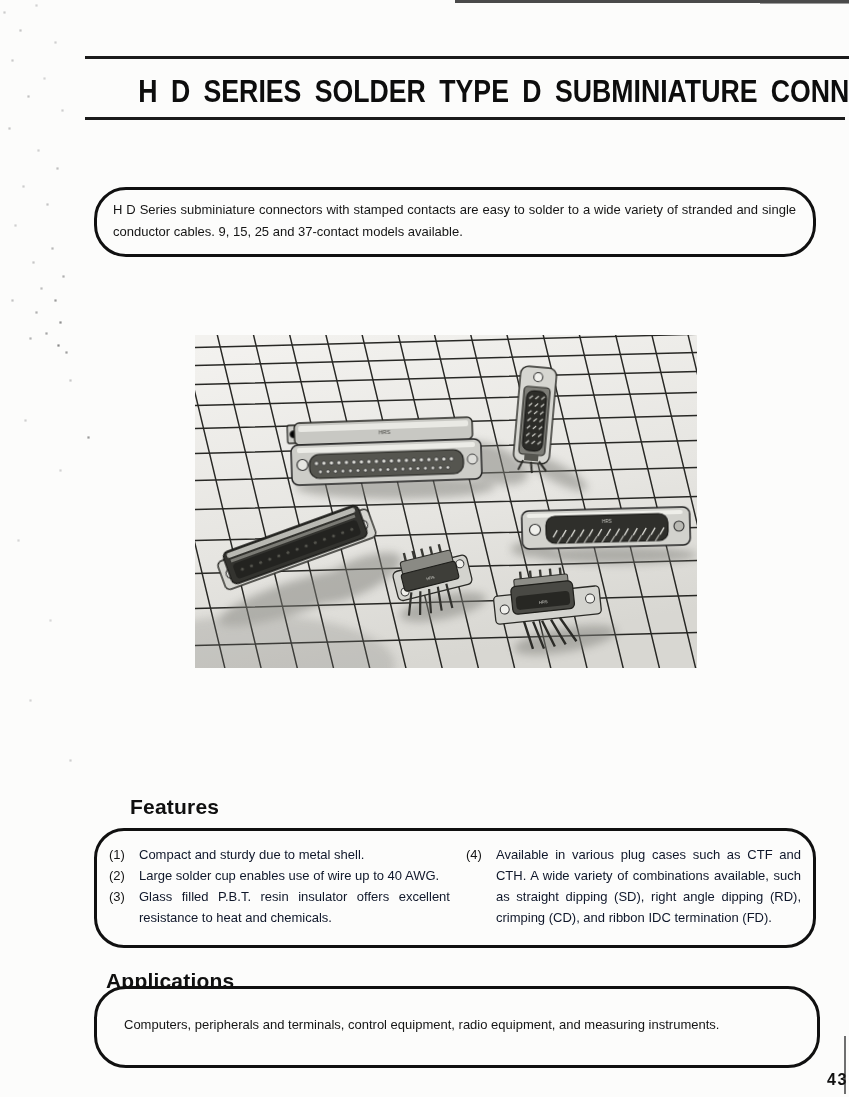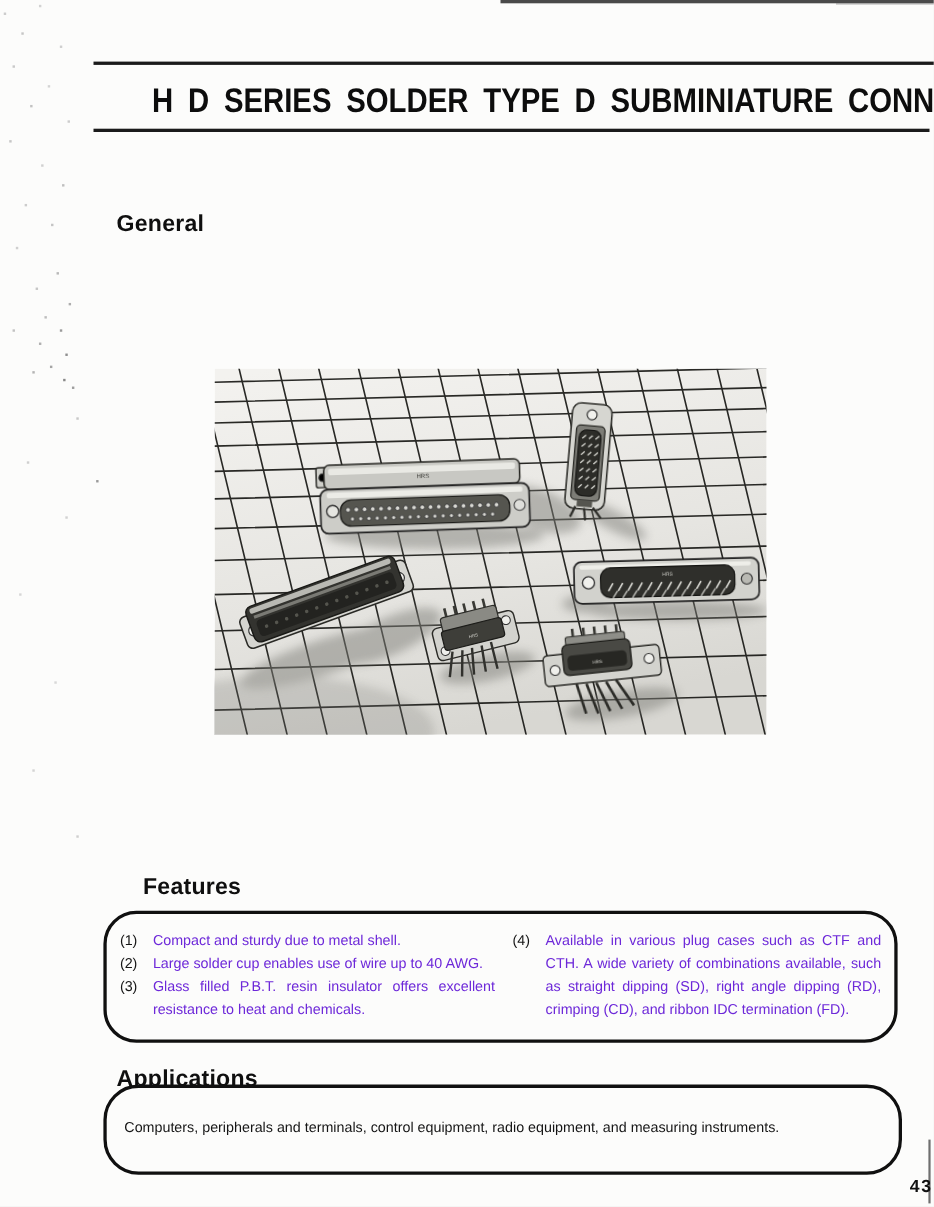--- a/index.html
+++ b/index.html
@@ -60,31 +60,31 @@
   }
   .box-general{left:94px;top:187px;width:722px;height:70px;}
   .box-features{left:94px;top:828px;width:722px;height:120px;border-radius:30px;}
   .box-applications{left:94px;top:986px;width:726px;height:82px;}
 
   .box-general p{
     margin:0;padding:9px 17px 0 16px;
     font-size:13px;line-height:21.5px;text-align:justify;color:#151515;
   }
   .box-applications p{
-    margin:0;padding:26px 18px 0 16px;
+    margin:0;padding:26px 18px 0 27px;
     font-size:13px;line-height:20px;color:#151515;
   }
 
   .feat-cols{display:flex;gap:16px;padding:13px 12px 0 12px;}
   .feat-col{display:flex;flex-direction:column;}
   .feat-col-left{width:344px;}
   .feat-col-right{width:338px;}
   .feat-item{display:flex;}
   .feat-num{flex:0 0 30px;font-size:13px;line-height:21px;color:#151515;}
-  .feat-text{flex:1;font-size:13px;line-height:21px;text-align:justify;color:#6d28d9;}
+  .feat-text{flex:1;font-size:13px;line-height:21px;text-align:justify;color:#0f172a;}
 
   .photo{
     position:absolute;left:195px;top:335px;width:502px;height:333px;overflow:hidden;
   }
   .photo svg{display:block;}
 
   .pagenum{
     position:absolute;left:803px;top:1071px;
     font-size:16px;font-weight:bold;letter-spacing:1.5px;color:#111;margin-left:24px;
   }
@@ -97,20 +97,23 @@
   <div class="noise"></div>
   <div class="artifact-top"></div>
   <div class="artifact-top2"></div>
   <div class="artifact-right"></div>
 
   <div class="rule rule-top"></div>
   <h1 class="title">H D SERIES SOLDER TYPE D SUBMINIATURE CONNECTOR</h1>
   <div class="rule rule-mid"></div>
 
   <h2 class="sec-heading h-general">General</h2>
+  <div class="roundbox box-general">
+    <p>H D Series subminiature connectors with stamped contacts are easy to solder to a wide variety of stranded and single conductor cables. 9, 15, 25 and 37-contact models available.</p>
+  </div>
 
   <div class="photo">
     <svg width="502" height="333" viewBox="0 0 502 333" xmlns="http://www.w3.org/2000/svg">
       <defs>
         <linearGradient id="pbg" x1="0.1" y1="0" x2="0.4" y2="1">
           <stop offset="0" stop-color="#f3f2ef"></stop>
           <stop offset="0.6" stop-color="#e6e5e1"></stop>
           <stop offset="1" stop-color="#d8d7d2"></stop>
         </linearGradient>
         <filter id="b" x="-60%" y="-60%" width="220%" height="220%">

